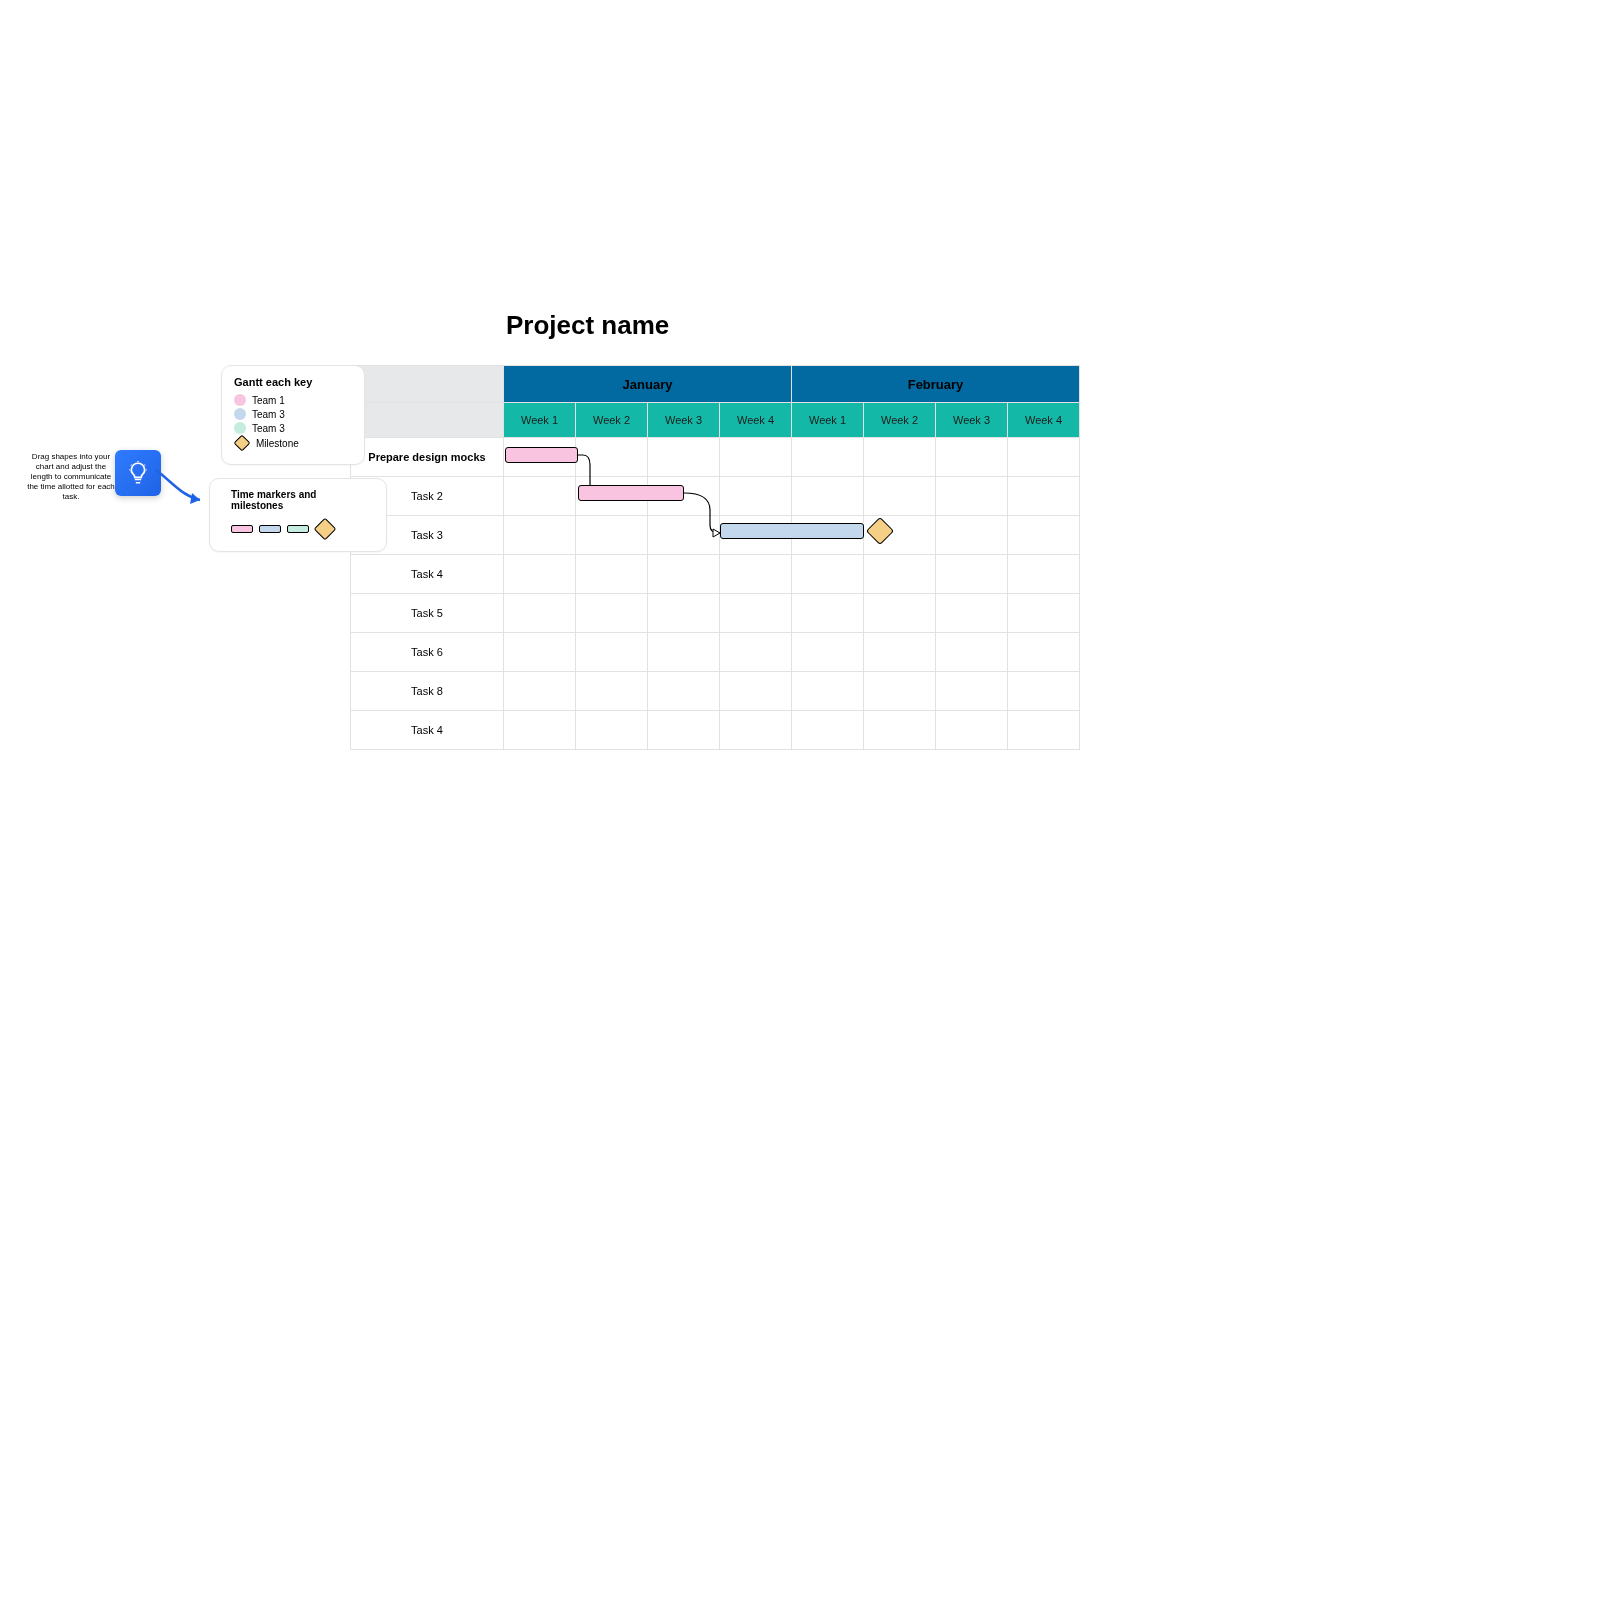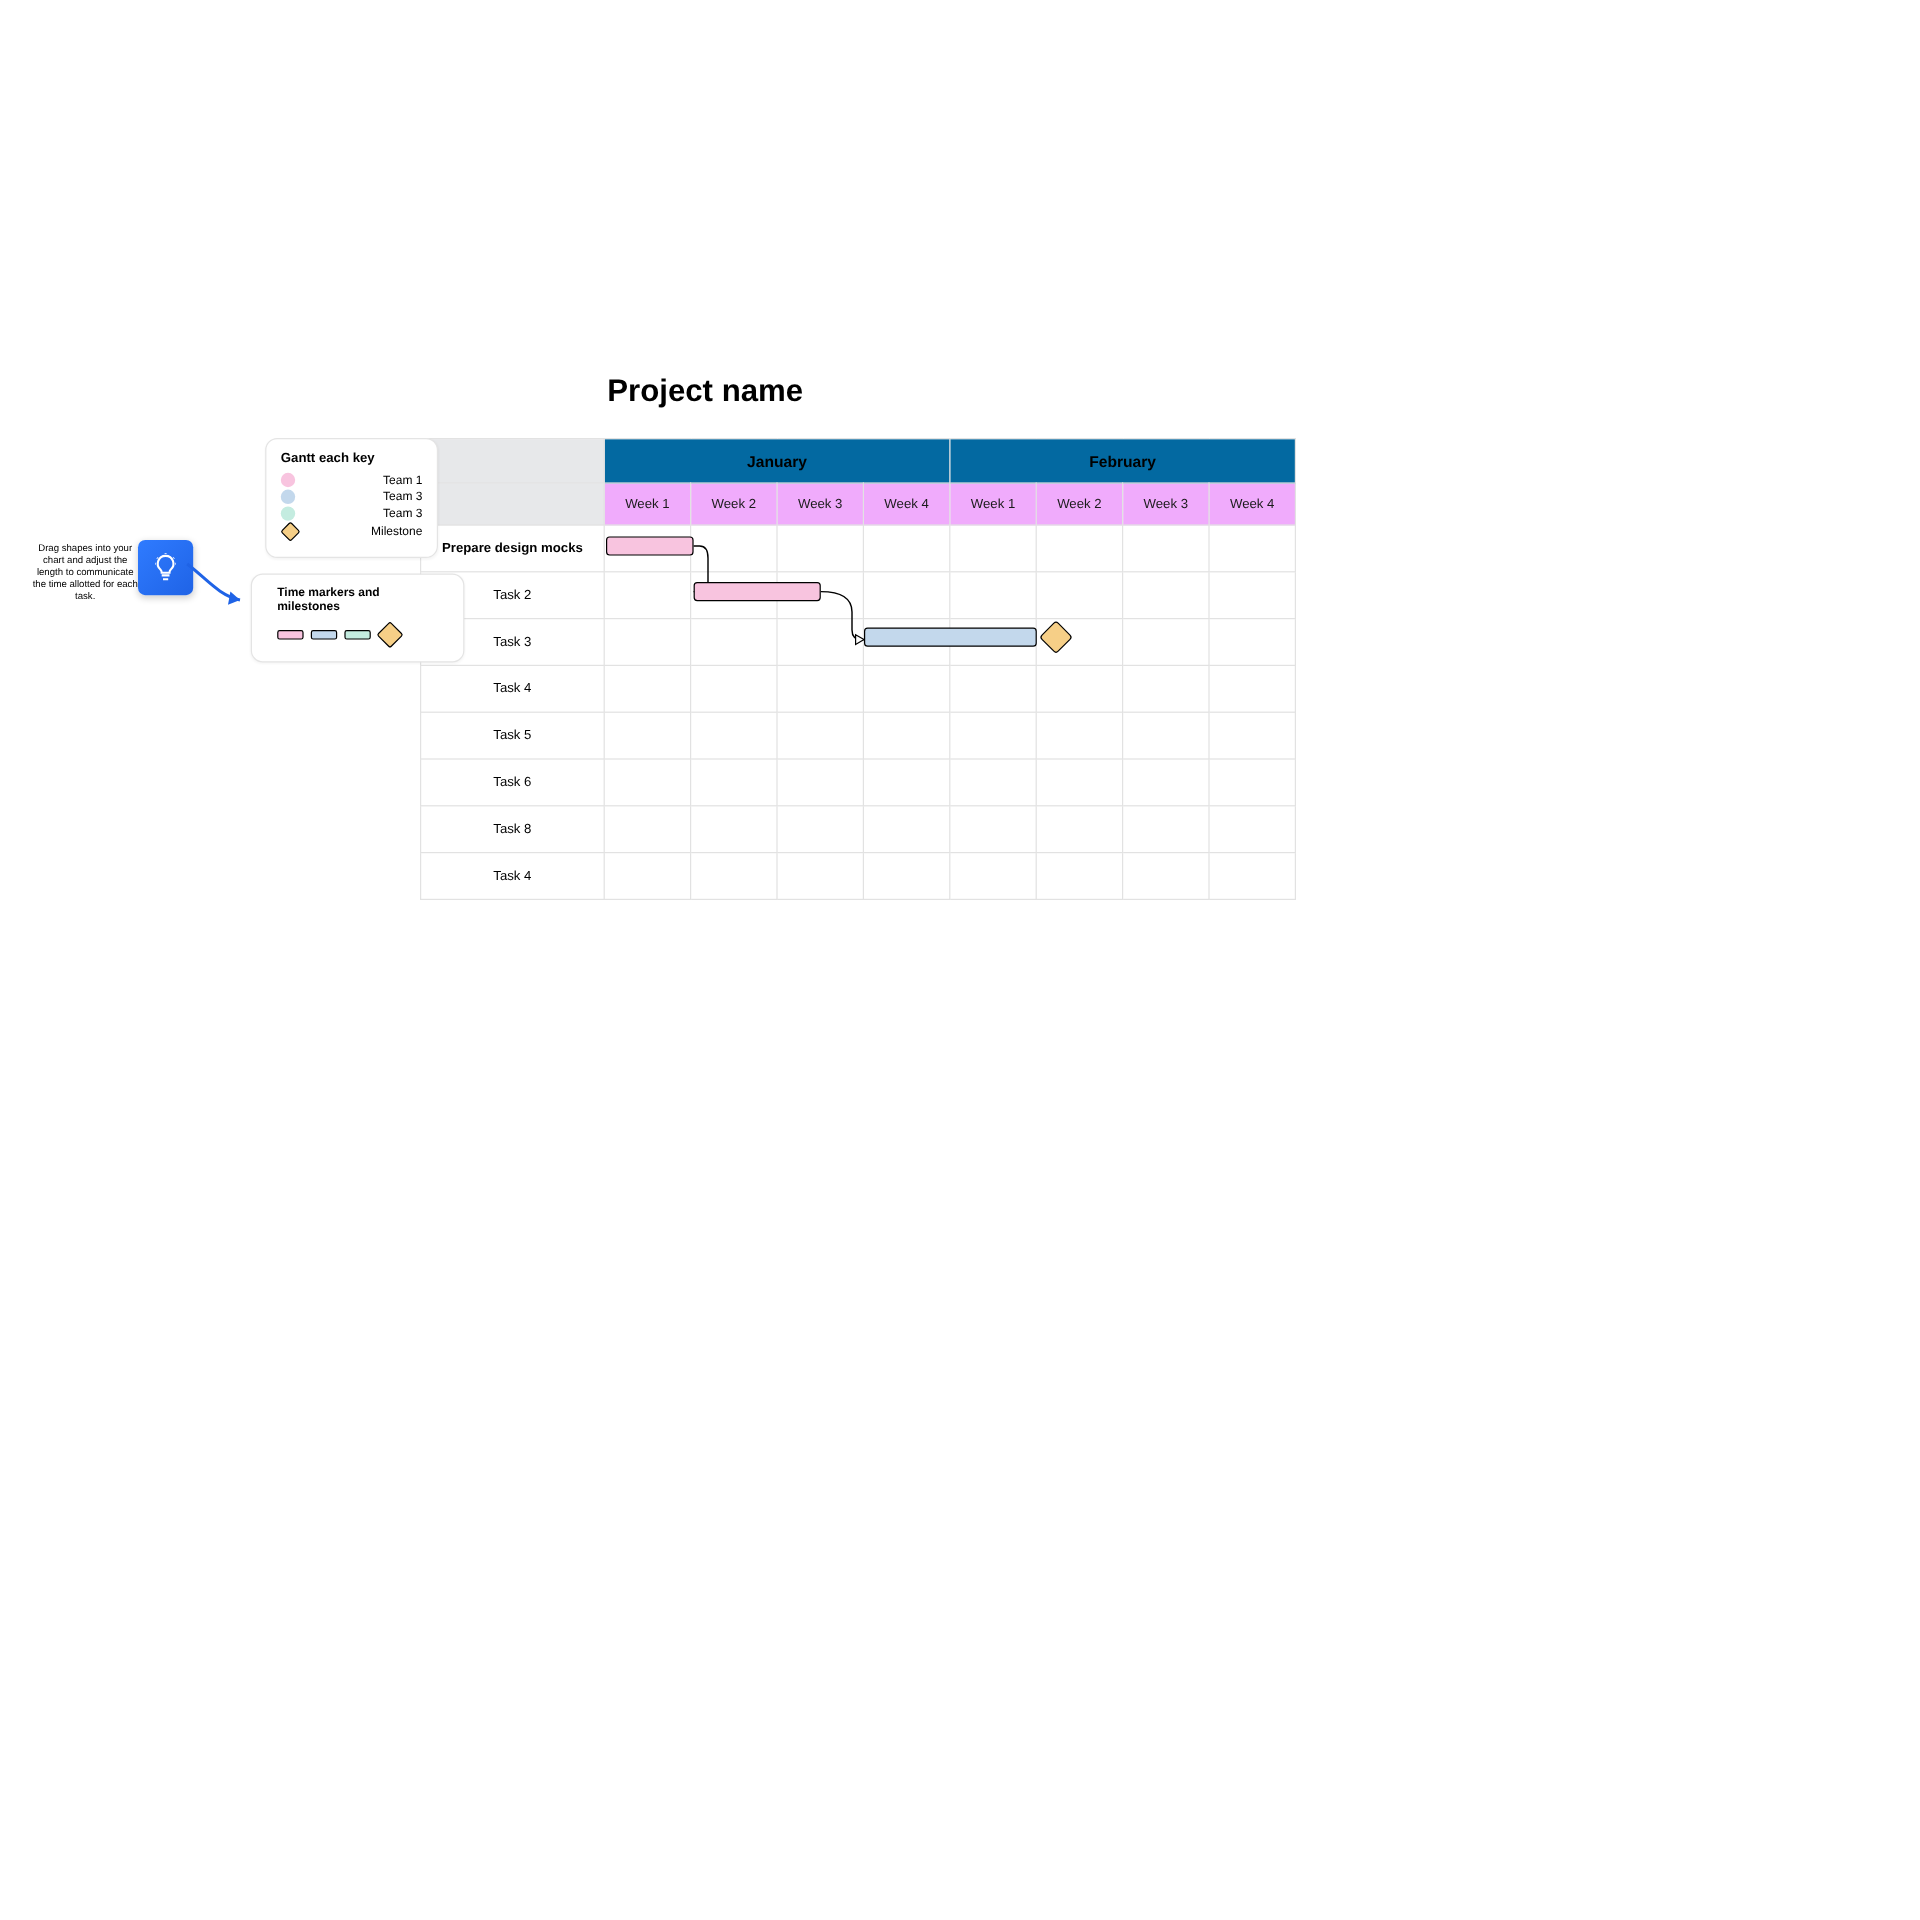--- a/index.html
+++ b/index.html
@@ -51,21 +51,21 @@
     height: 36px;
   }
   .gantt th.month {
     background: #0369a1;
     color: #000;
     font-weight: 700;
     height: 36px;
     font-size: 13px;
   }
   .gantt th.week {
-    background: #f0abfc;
+    background: #14b8a6;
     color: #1b1b1b;
     font-weight: 400;
     height: 34px;
     font-size: 11px;
   }
   .gantt th.week-left {
     background: #e7e8ea;
   }
   .gantt td {
     height: 38px;
@@ -139,21 +139,20 @@
     font-size: 11px;
     font-weight: 700;
     margin-bottom: 6px;
   }
   .legend-row {
     display: flex;
     align-items: center;
     gap: 6px;
     font-size: 10px;
     margin: 2px 0;
-    justify-content: space-between;
   }
   .sw {
     width: 12px;
     height: 12px;
     border-radius: 50%;
     display: inline-block;
   }
   .sw.pink  { background: #f8c4df; }
   .sw.blue  { background: #c3d8ec; }
   .sw.green { background: #c4ece0; }

